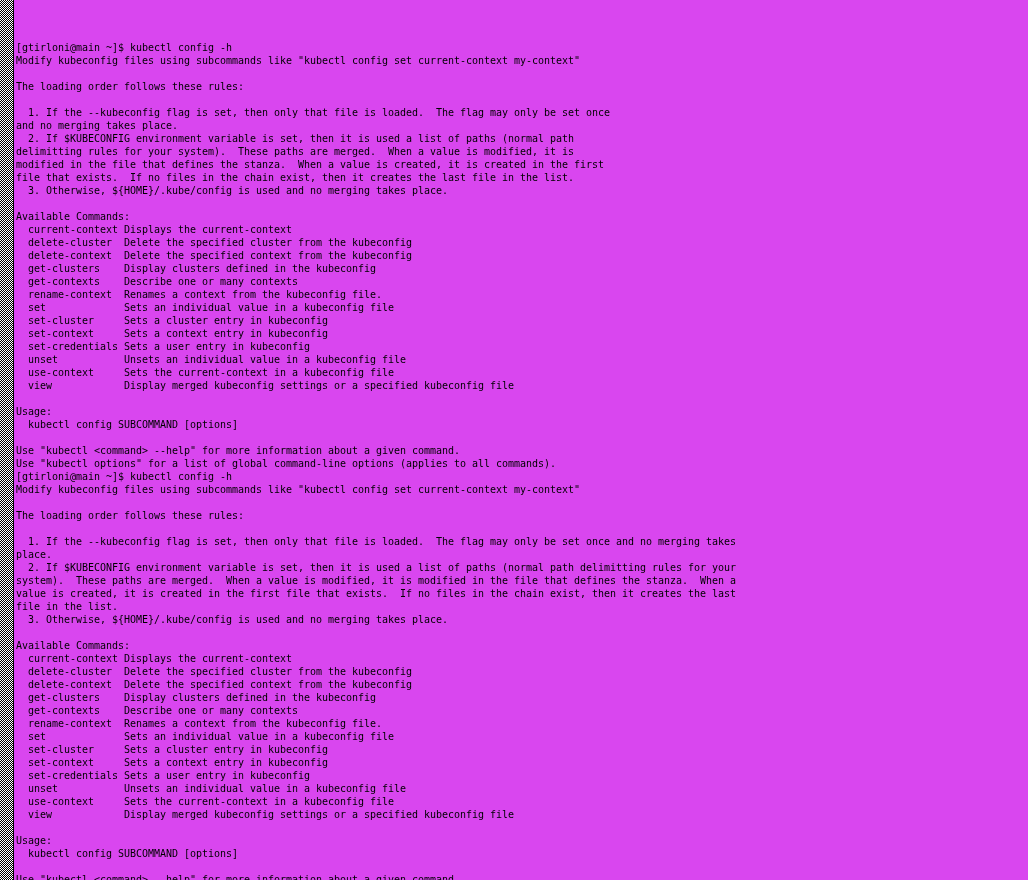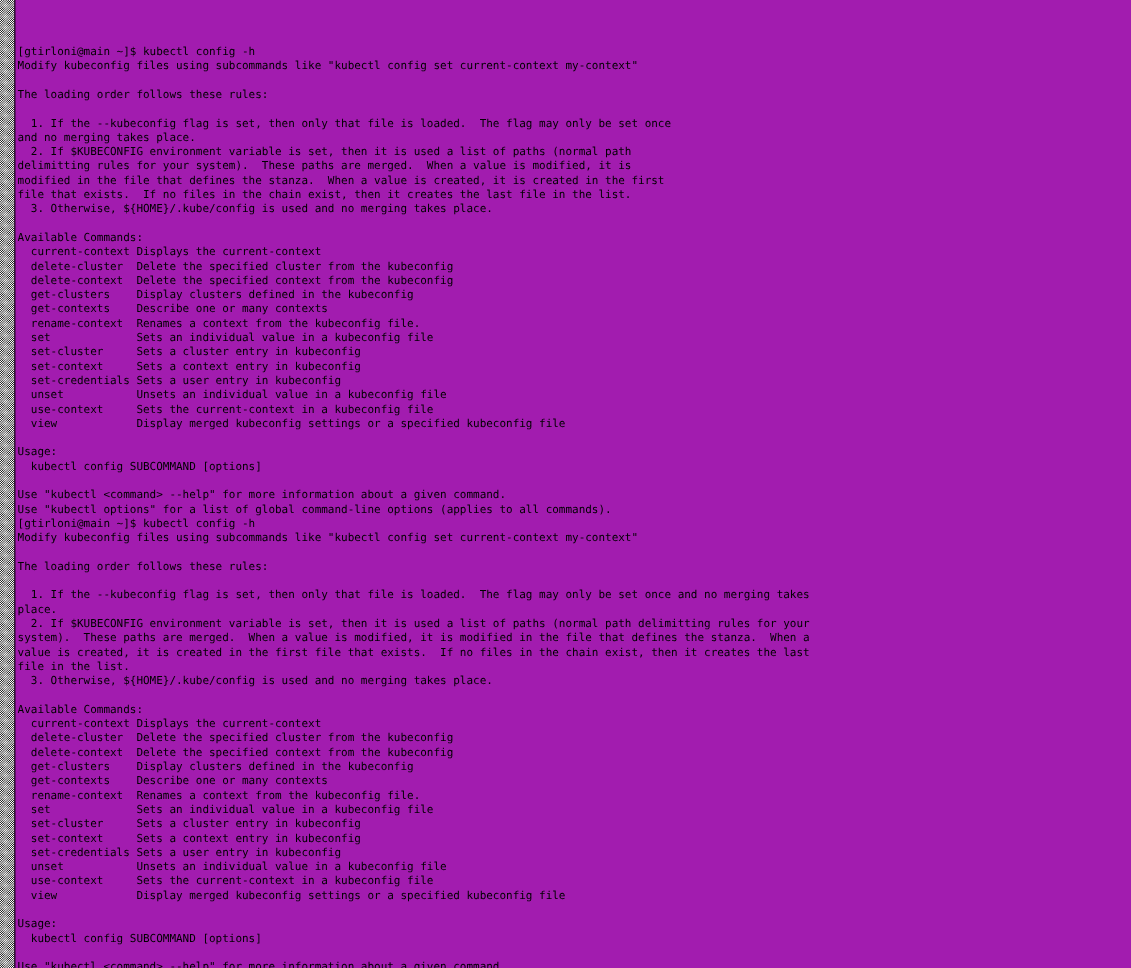--- a/index.html
+++ b/index.html
@@ -10,21 +10,21 @@
     body {
       width: 1028px;
       height: 880px;
       overflow: hidden;
       position: relative;
     }
     .xterm {
       position: absolute;
       left: 0; top: 0;
       width: 1028px; height: 880px;
-      background: #a21caf;
+      background: #d946ef;
     }
     .scrollbar {
       position: absolute;
       left: 0; top: 0;
       width: 13px; height: 880px;
       background-color: #ffffff;
       background-image:
         linear-gradient(45deg, #000 25%, transparent 25%, transparent 75%, #000 75%),
         linear-gradient(45deg, #000 25%, transparent 25%, transparent 75%, #000 75%);
       background-size: 2px 2px;

